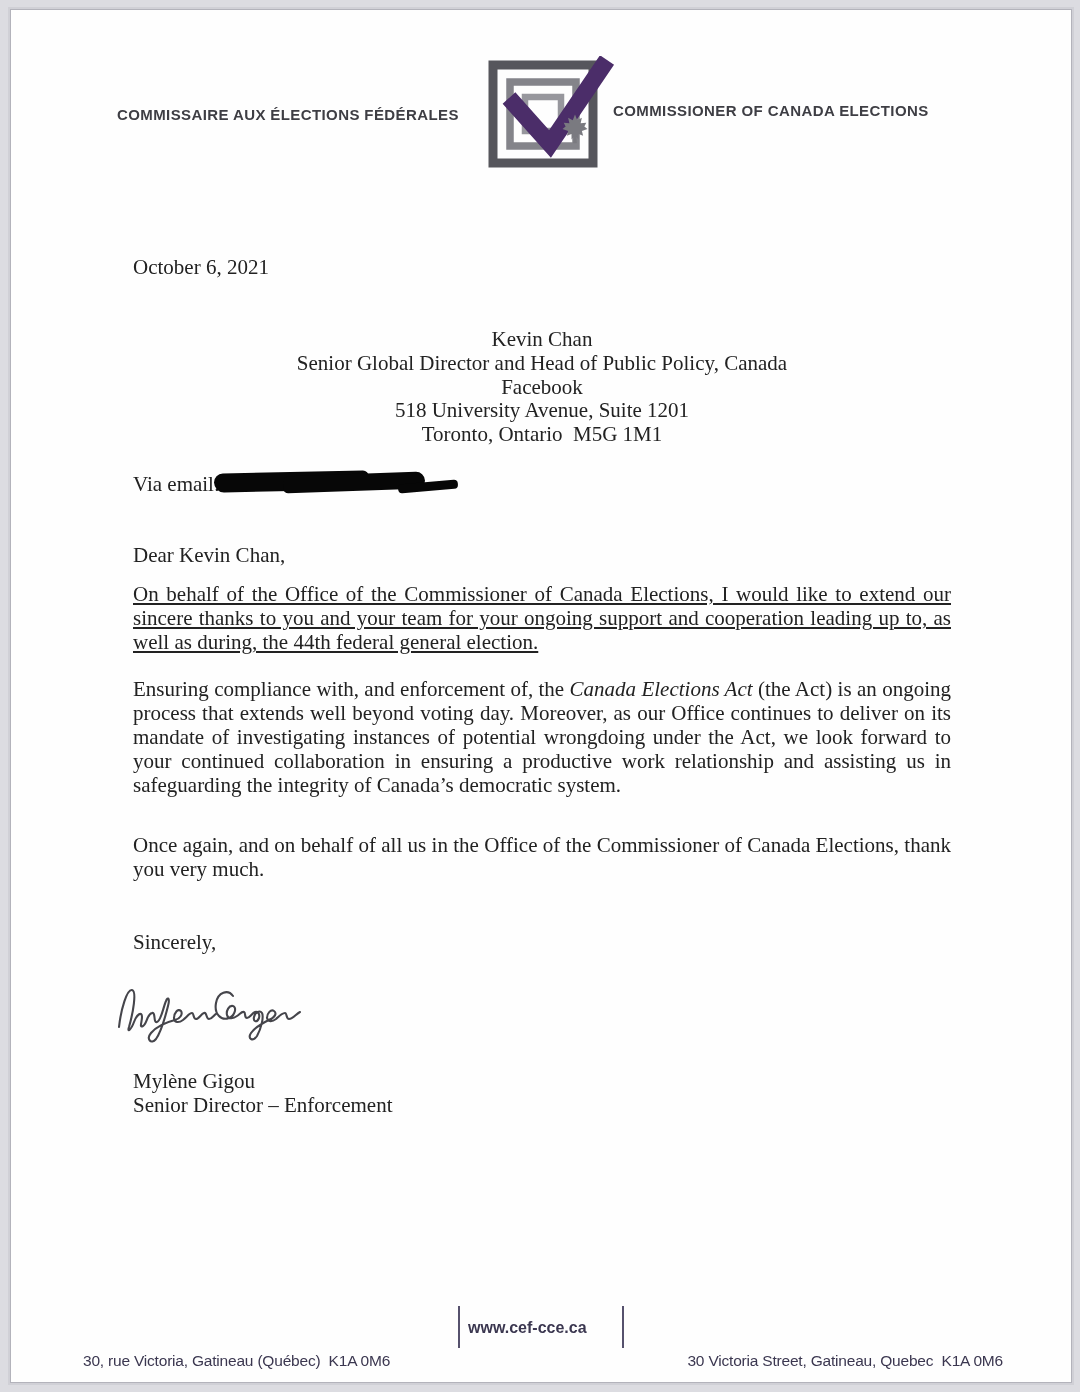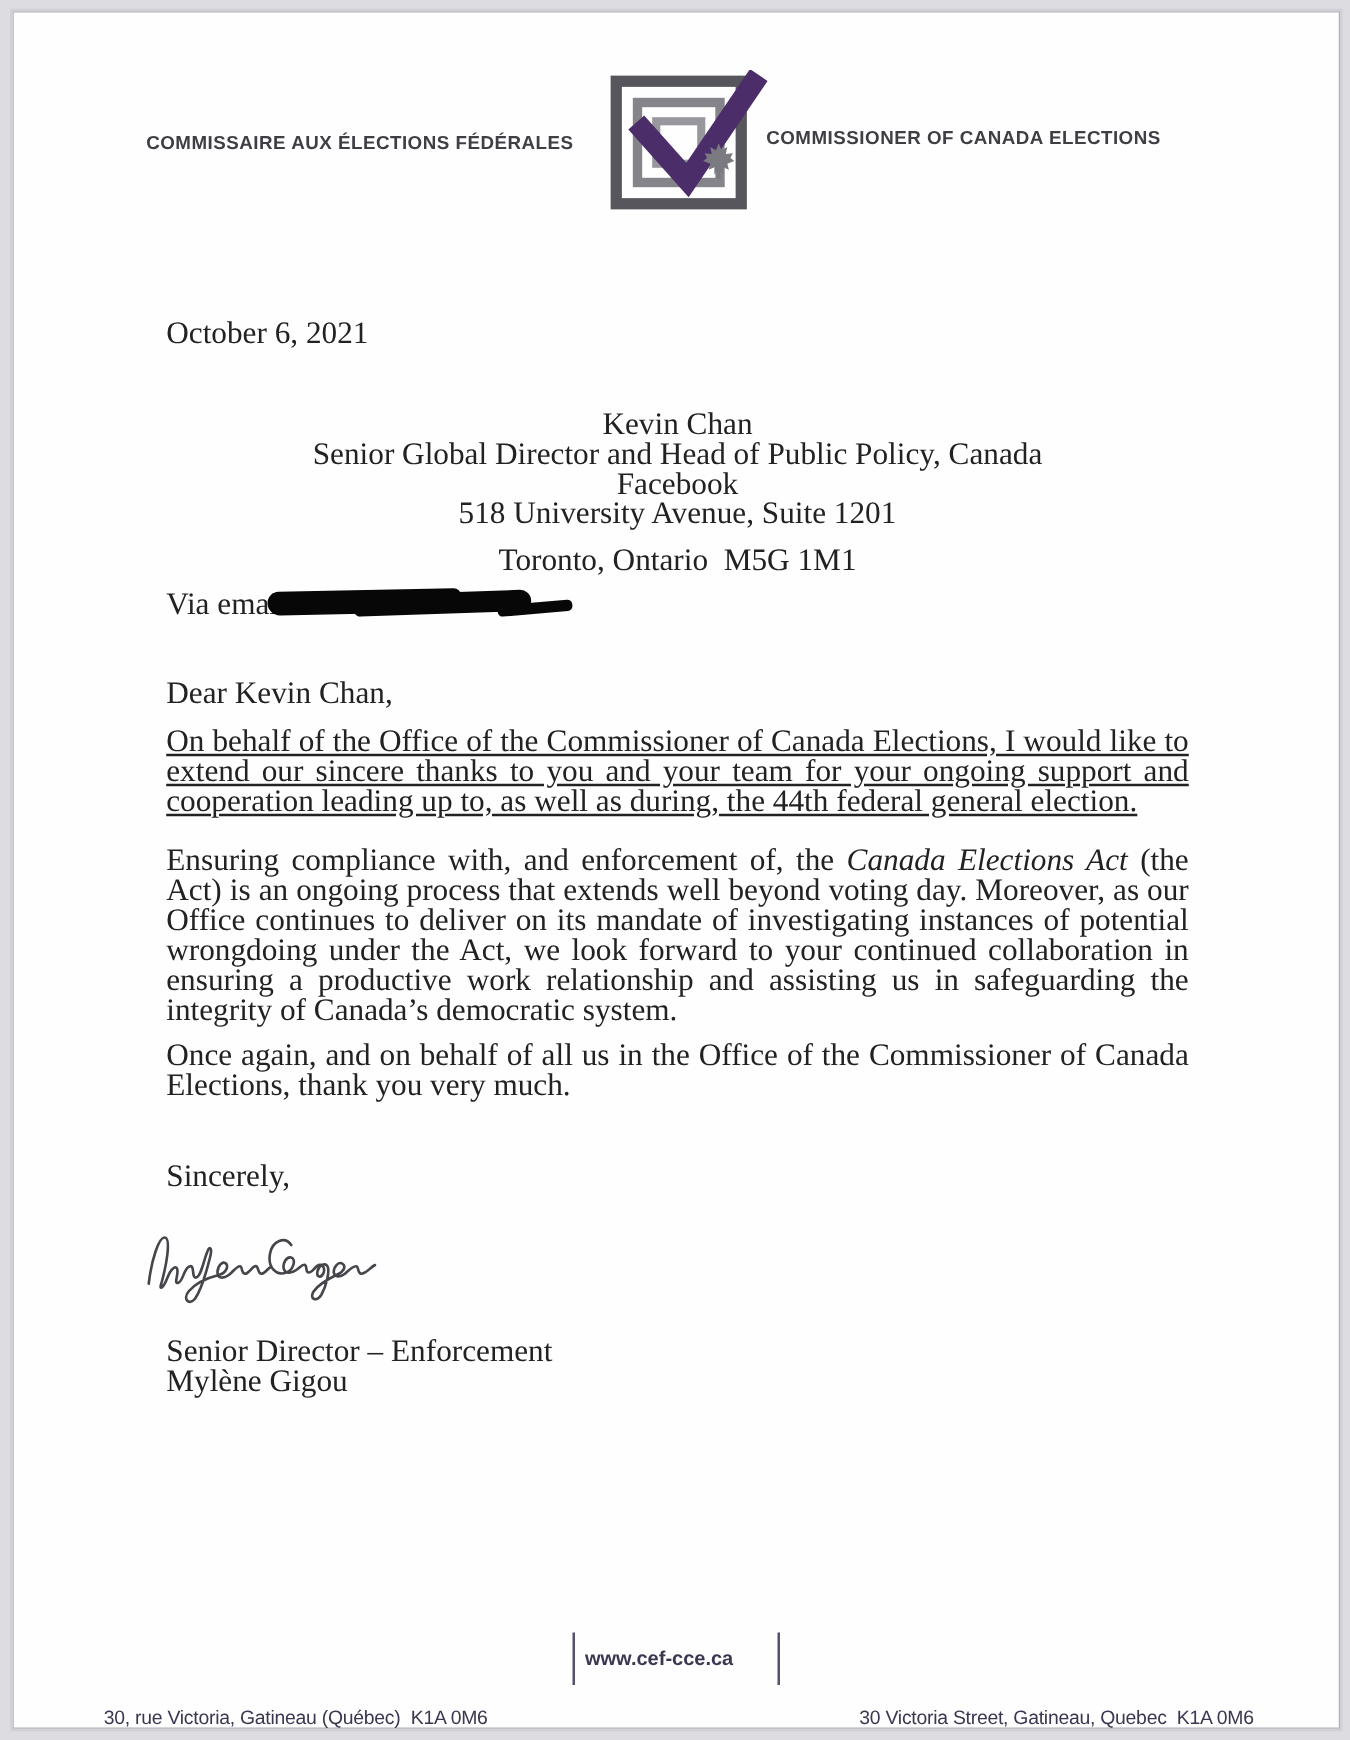--- a/index.html
+++ b/index.html
@@ -28,27 +28,27 @@
     letter-spacing: 0.4px;
     color: #3e3e44;
     white-space: nowrap;
   }
   .brand-fr { left: 117px; top: 106px; }
   .brand-en { left: 613px; top: 102px; }
   .logo-box { left: 486px; top: 56px; width: 130px; height: 118px; }
 
   
   .serif-text {
-    font-size: 25px;
+    font-size: 21px;
     line-height: 24px;
     color: #222222;
   }
   .block { left: 133px; width: 818px; }
   .justify { text-align: justify; }
-  .pre { white-space: pre-wrap; margin-top: 14px; }
+  .pre { white-space: pre-wrap; }
   .addr { line-height: 23.8px; }
 
   
   .redact { position: absolute; background: #070707; }
   .r1 { left: 214px; top: 472px; width: 155px; height: 19px; border-radius: 9px 6px 4px 10px; transform: rotate(-1.2deg); }
   .r2 { left: 283px; top: 474px; width: 142px; height: 17px; border-radius: 6px 9px 8px 5px; transform: rotate(-2deg); }
   .r3 { left: 398px; top: 482px; width: 60px; height: 9px; border-radius: 4px; transform: rotate(-5deg); }
 
   
   .sig { left: 114px; top: 980px; }
@@ -135,22 +135,22 @@
              C115,24 112,30 113,34 C114,38 119,38 123,35 C126,33 128,30 130,31
              C132,32 130,37 133,37 C136,37 138,32 141,31 C144,30 146,33 145,37
              C143,42 139,41 140,36 C141,31 146,29 148,32 C150,36 147,48 143,55
              C139,61 133,58 137,52 C142,45 151,41 157,38 C161,36 163,32 160,30
              C157,28 153,32 153,37 C154,41 158,41 162,38 C165,35 168,32 171,32
              C173,32 172,38 175,38 C179,38 182,33 186,31"></path>
   </svg>
 </div>
 
 <div class="abs serif-text block addr" style="top:1070px;">
+  <div>Mylène Gigou</div>
   <div>Senior Director – Enforcement</div>
-  <div>Mylène Gigou</div>
 </div>
 
 <div class="abs foot foot-left">
   <div class="pre">30, rue Victoria, Gatineau (Québec)  K1A 0M6</div>
   
 </div>
 
 <div class="abs foot-bar bar-l"></div>
 <div class="abs foot foot-site">www.cef-cce.ca</div>
 <div class="abs foot-bar bar-r"></div>

